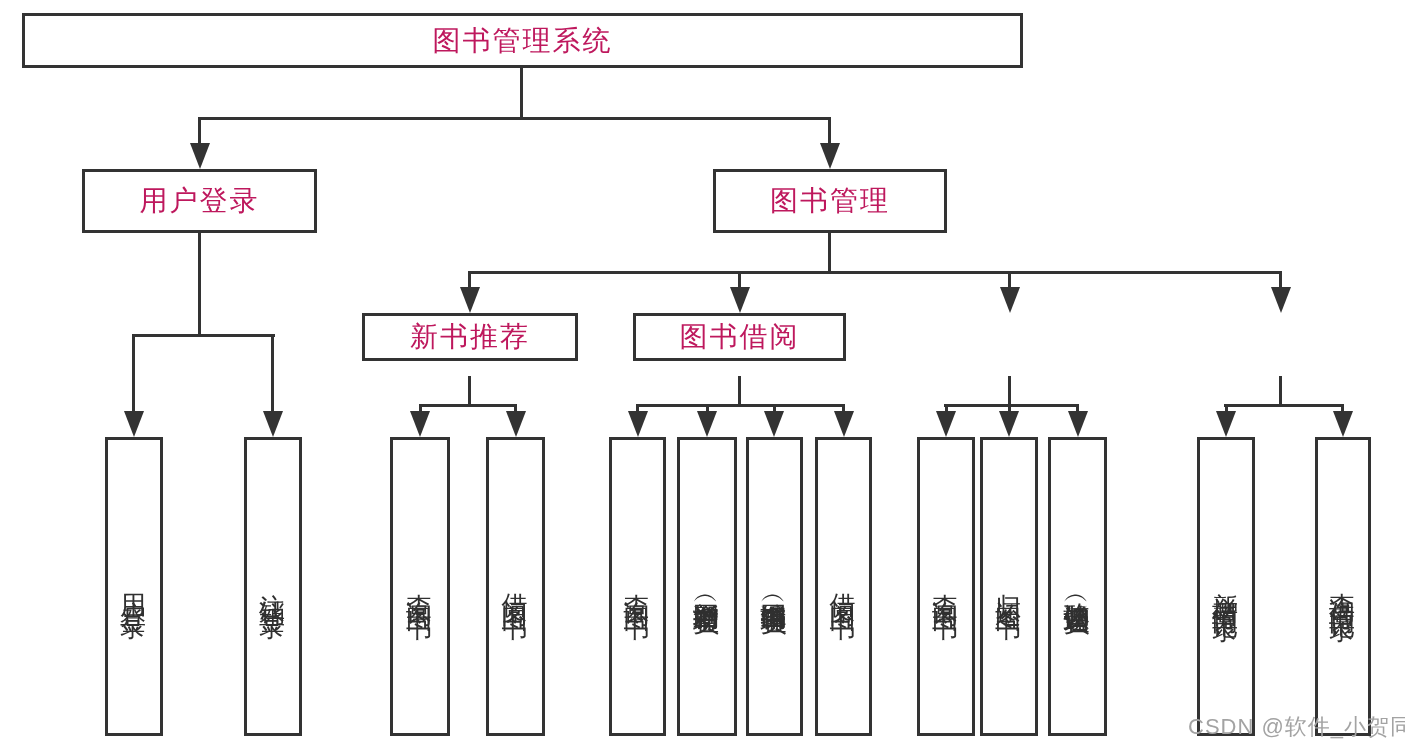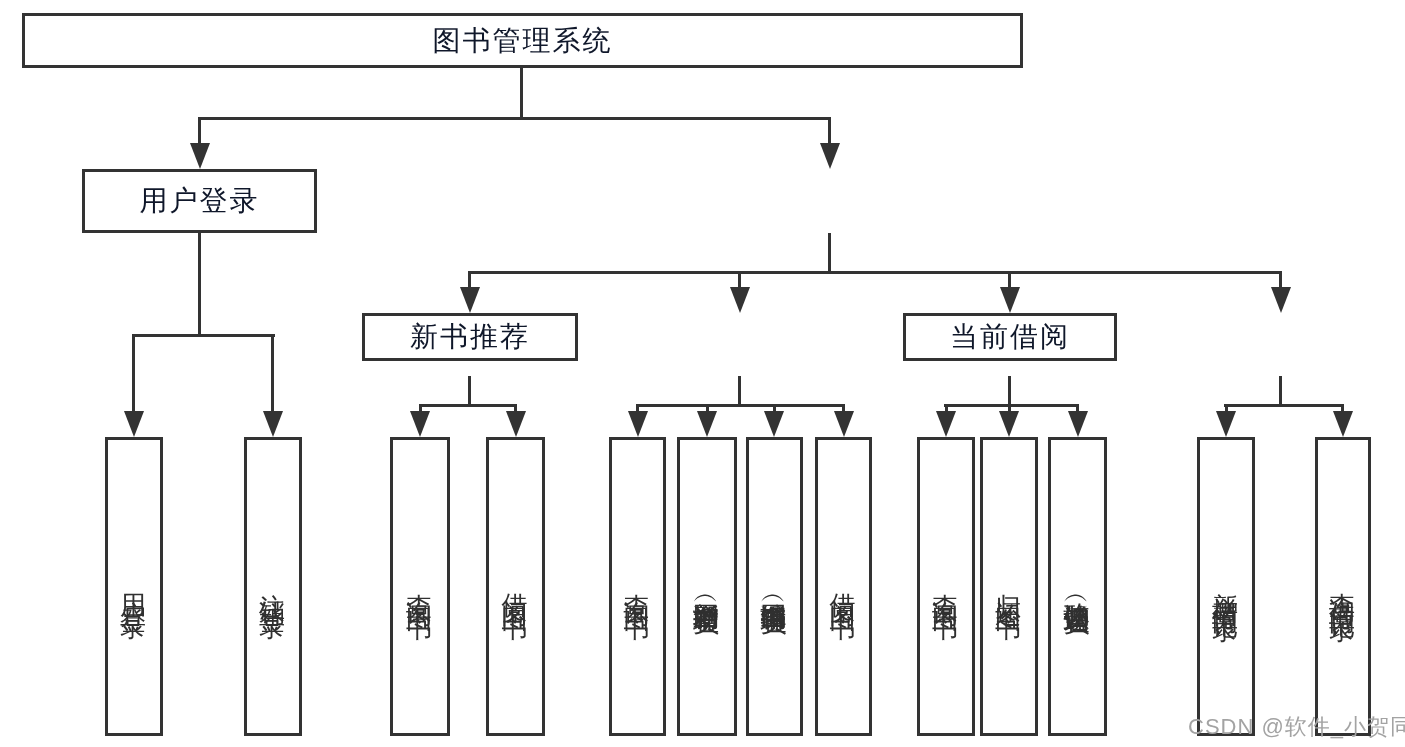--- a/index.html
+++ b/index.html
@@ -20,21 +20,21 @@
     border-left: 10px solid transparent;
     border-right: 10px solid transparent;
     border-top: 26px solid #333333;
   }
   
   .node {
     position: absolute;
     border: 3px solid #333333;
     background: #ffffff;
     display: flex; align-items: center; justify-content: center;
-    font-size: 28px; letter-spacing: 2px; color: #0f172a;
+    font-size: 28px; letter-spacing: 2px; color: #be185d;
     z-index: 2;
   }
   .root  { left: 22px;  top: 13px;  width: 1001px; height: 55px; }
   .lvl2a { left: 82px;  top: 169px; width: 235px;  height: 64px; }
   .lvl2b { left: 713px; top: 169px; width: 234px;  height: 64px; }
   .lvl3  { top: 313px; height: 48px; }
   .n3a { left: 362px;  width: 216px; }
   .n3b { left: 633px;  width: 213px; }
   .n3c { left: 903px;  width: 214px; }
   .n3d { left: 1172px; width: 216px; }
@@ -118,23 +118,24 @@
   <i class="ar" style="left:834px;top:411px"></i>
   <i class="ar" style="left:936px;top:411px"></i>
   <i class="ar" style="left:999px;top:411px"></i>
   <i class="ar" style="left:1068px;top:411px"></i>
   <i class="ar" style="left:1216px;top:411px"></i>
   <i class="ar" style="left:1333px;top:411px"></i>
 
   <div class="node root">图书管理系统</div>
 
   <div class="node lvl2a">用户登录</div>
+  <div class="node lvl2b">图书管理</div>
 
   <div class="node lvl3 n3a">新书推荐</div>
-  <div class="node lvl3 n3c">当前借阅</div>
+  <div class="node lvl3 n3b">图书借阅</div>
 
   <div class="leaf" style="left:105px;width:58px">用户登录</div>
   <div class="leaf" style="left:244px;width:58px">注销登录</div>
   <div class="leaf" style="left:390px;width:60px">查询图书</div>
   <div class="leaf" style="left:486px;width:59px">借阅图书</div>
   <div class="leaf" style="left:609px;width:57px">查询图书</div>
   <div class="leaf ls1" style="left:677px;width:60px">新增图书（管理员）</div>
   <div class="leaf ls1" style="left:746px;width:57px">编辑图书（管理员）</div>
   <div class="leaf" style="left:815px;width:57px">借阅图书</div>
   <div class="leaf" style="left:917px;width:58px">查询图书</div>

